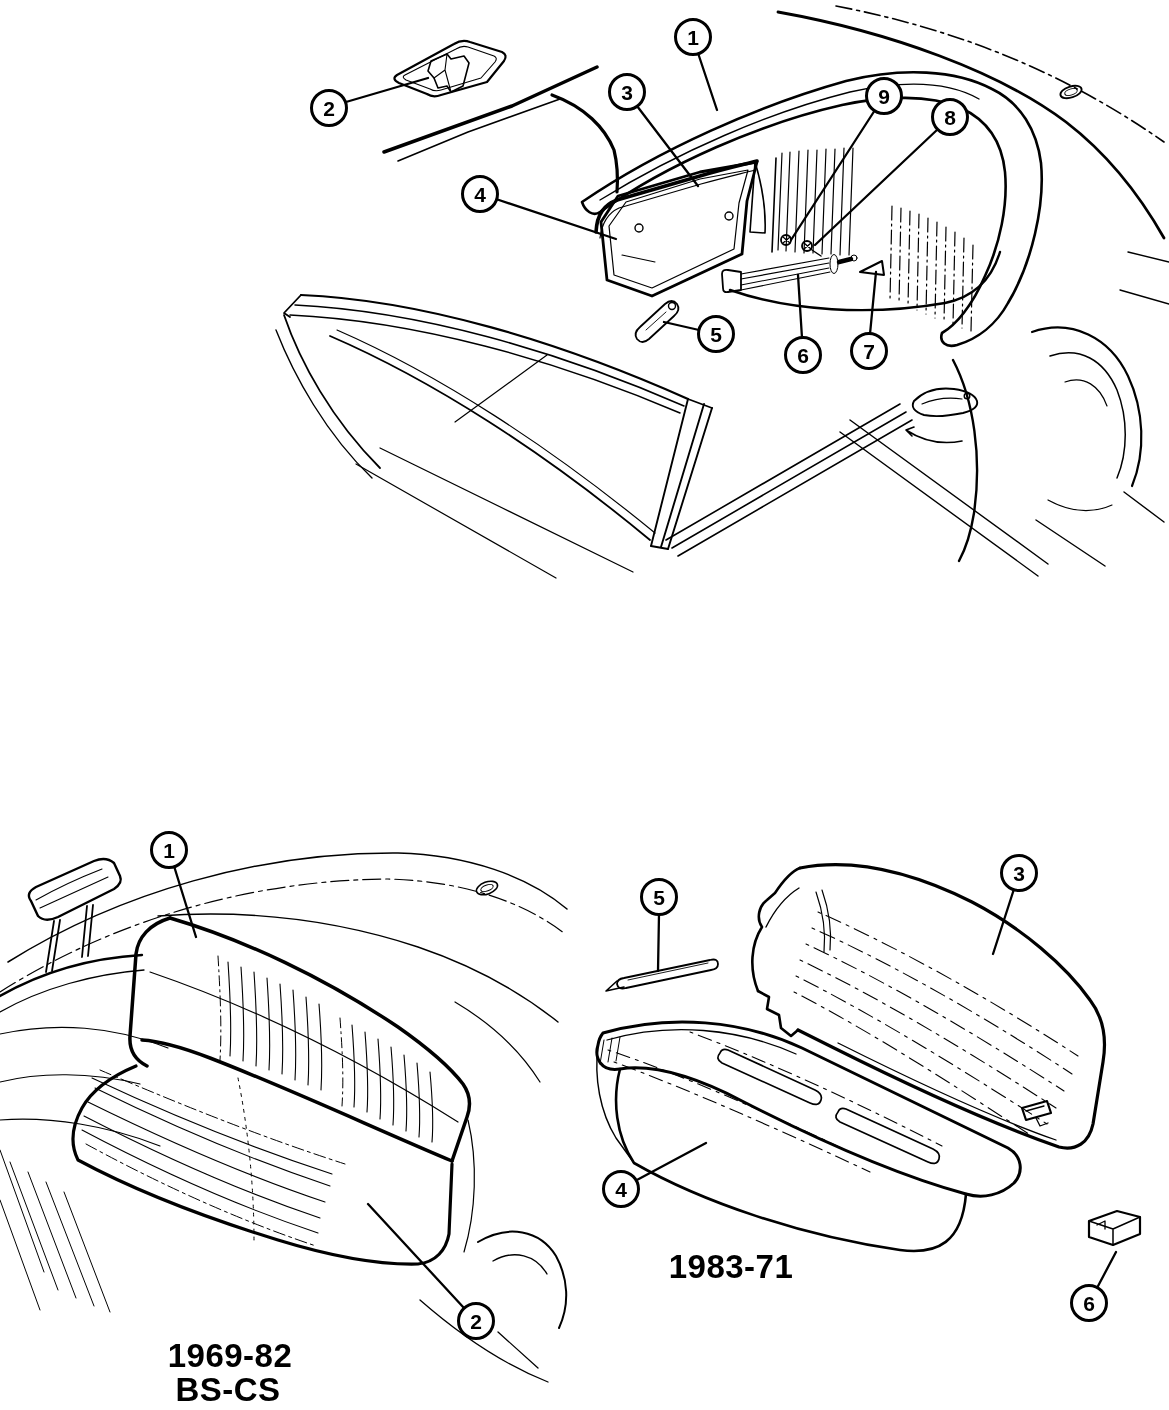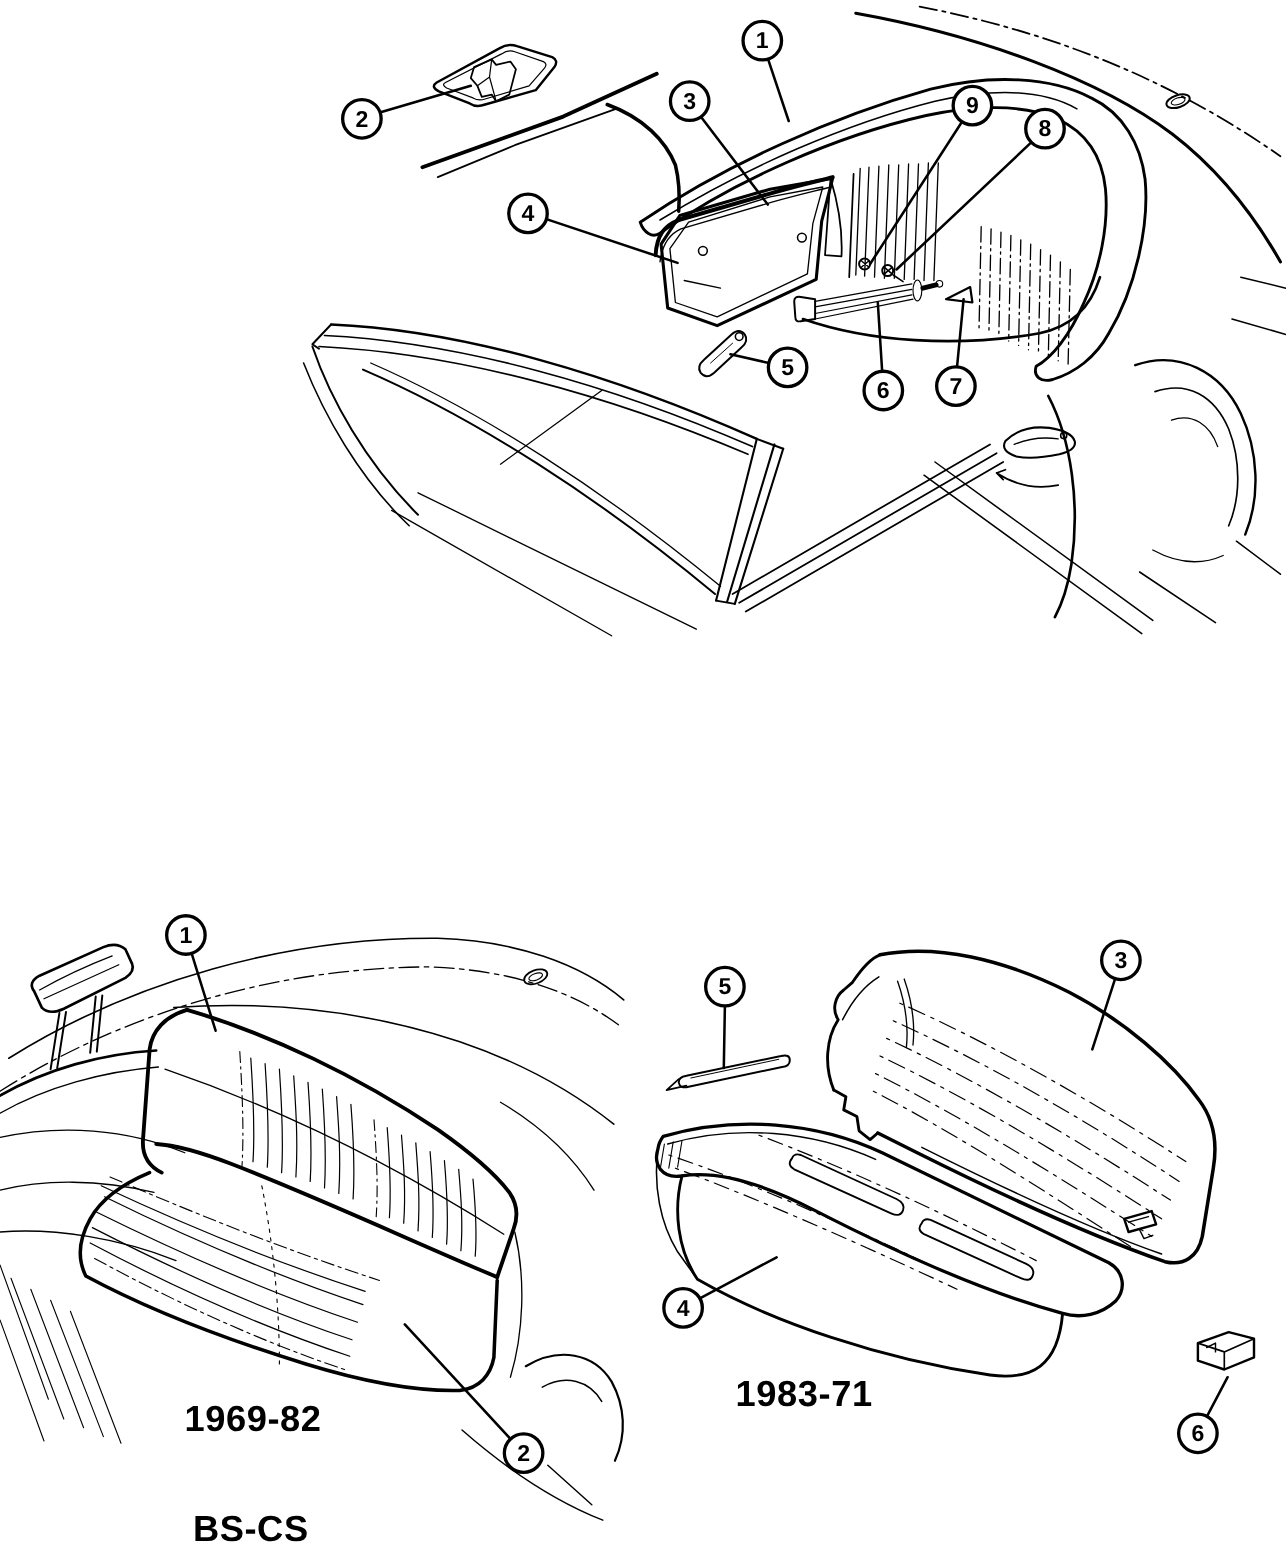--- a/index.html
+++ b/index.html
@@ -244,17 +244,17 @@
   <div class="callout" style="left:865px;top:77px">9</div>
 
   <div class="callout" style="left:150px;top:831px">1</div>
   <div class="callout" style="left:457px;top:1302px">2</div>
 
   <div class="callout" style="left:640px;top:878px">5</div>
   <div class="callout" style="left:1000px;top:854px">3</div>
   <div class="callout" style="left:602px;top:1170px">4</div>
   <div class="callout" style="left:1070px;top:1284px">6</div>
 
-  <div class="caption" style="left:130px;top:1271px">1969-82</div>
+  <div class="caption" style="left:130px;top:1337px">1969-82</div>
   <div class="caption" style="left:128px;top:1371px">BS-CS</div>
   <div class="caption" style="left:631px;top:1248px">1983-71</div>
 
 </div>
 
 </body></html>

